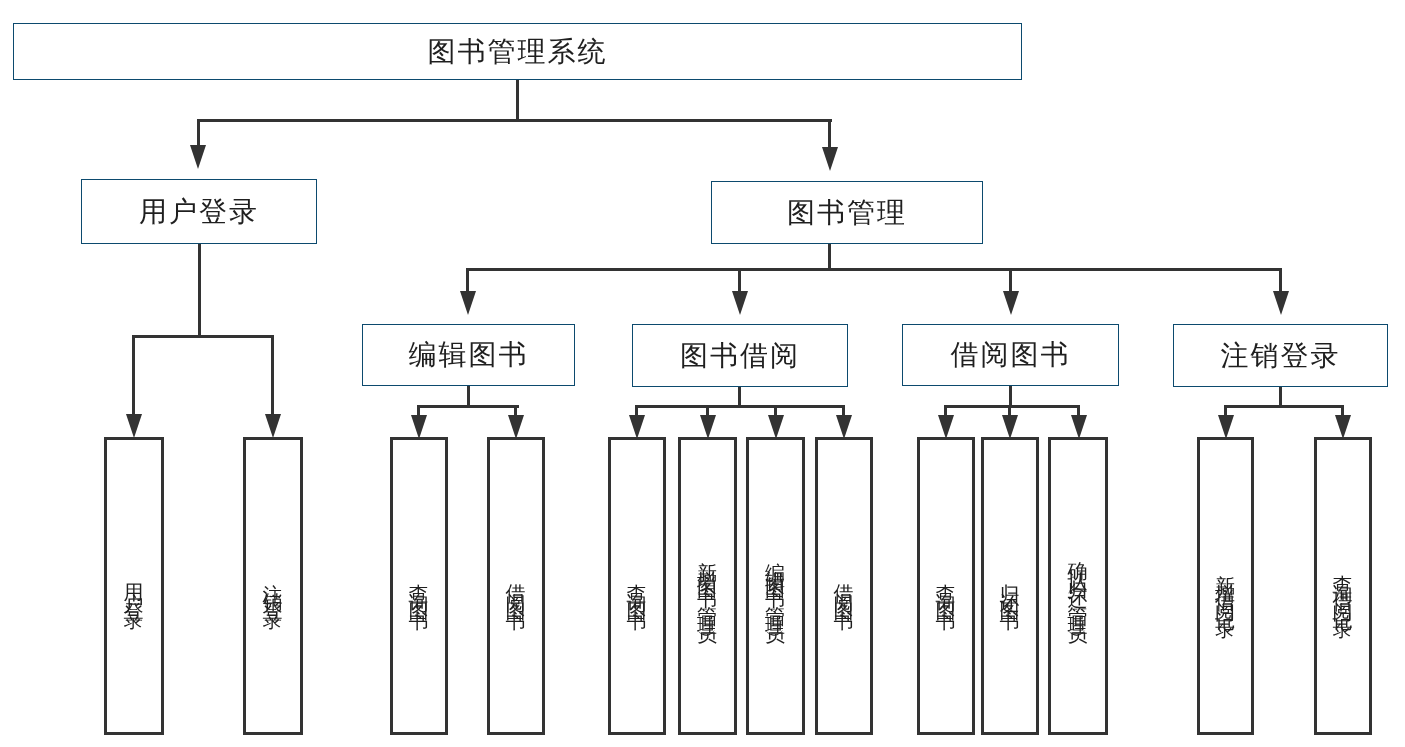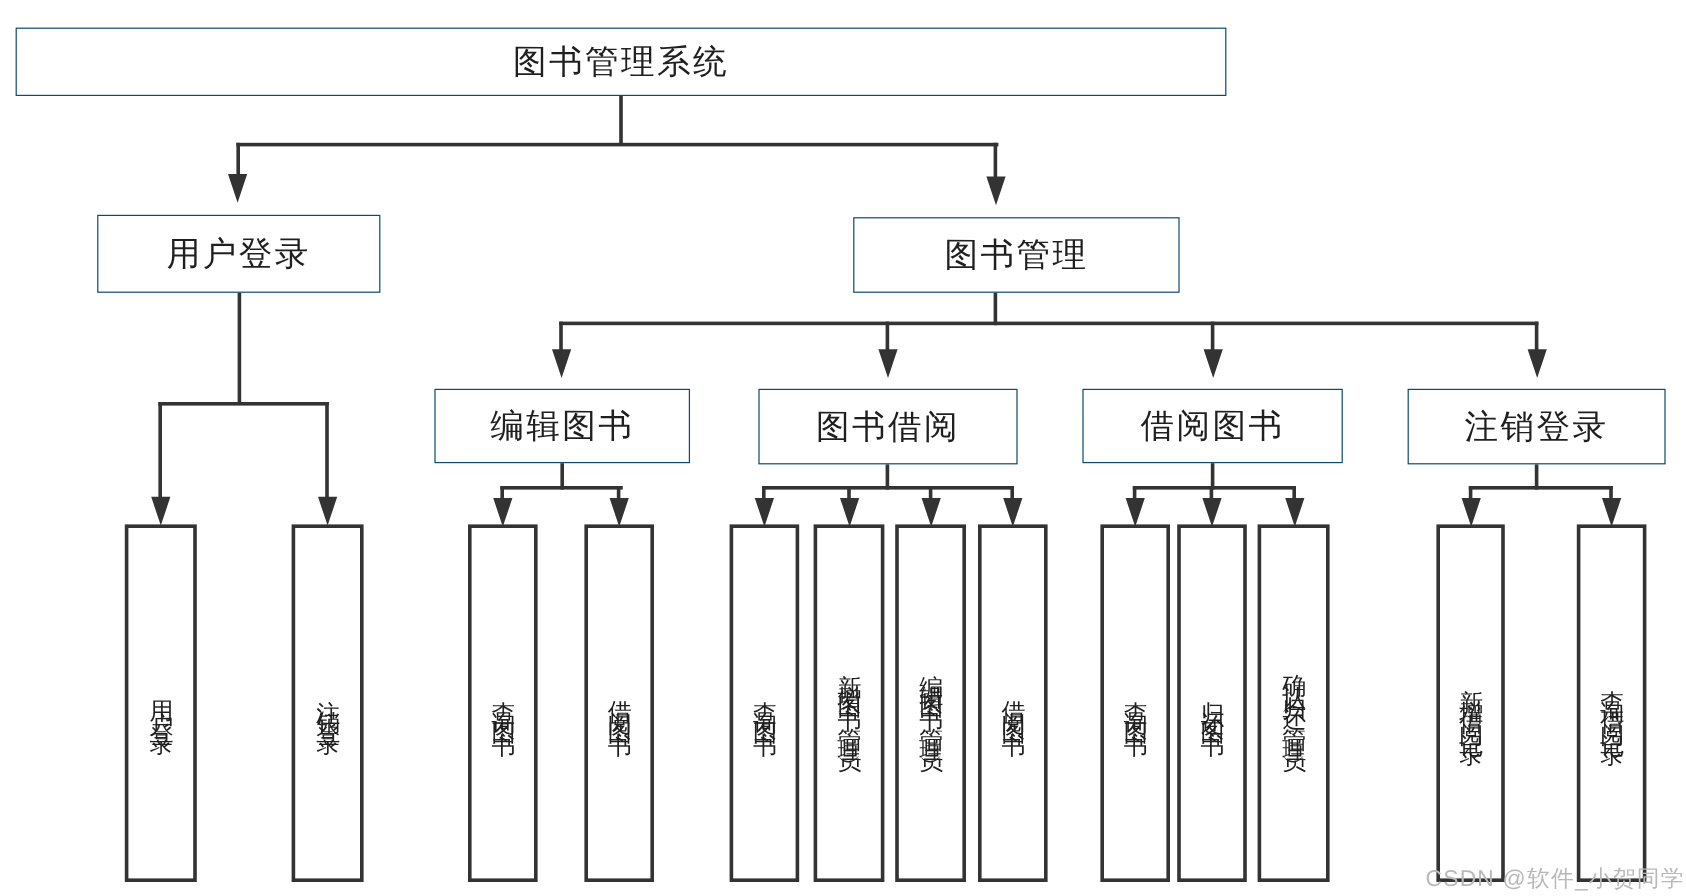--- a/index.html
+++ b/index.html
@@ -159,15 +159,14 @@
     <span class="vtxt">确认归还（管理员）</span>
   </div>
 
   <div class="vbox" style="left:1197px;width:57px">
     <span class="vtxt">新增借阅记录</span>
   </div>
   <div class="vbox" style="left:1314px;width:58px">
     <span class="vtxt">查询借阅记录</span>
   </div>
 
-  <div class="watermark">CSDN @软件_小贺同学</div>
 
 </div>
 
 </body></html>

